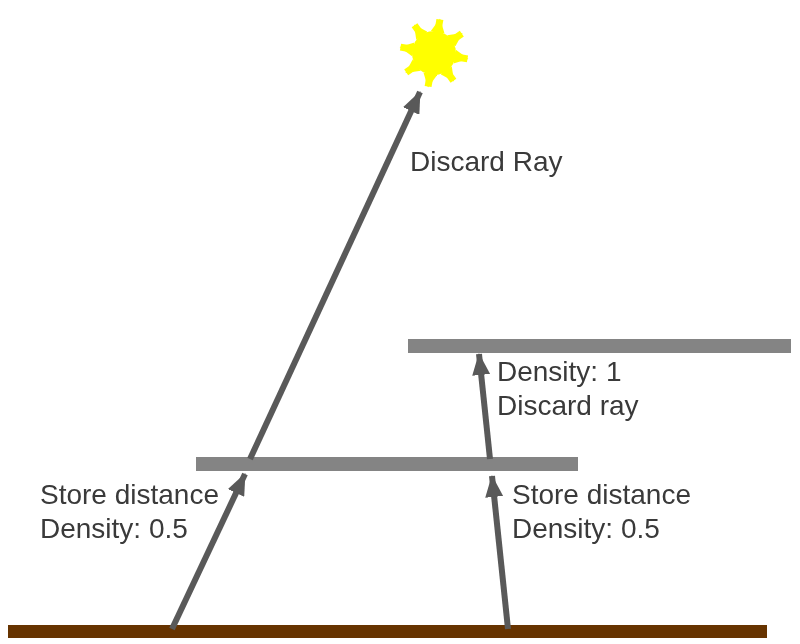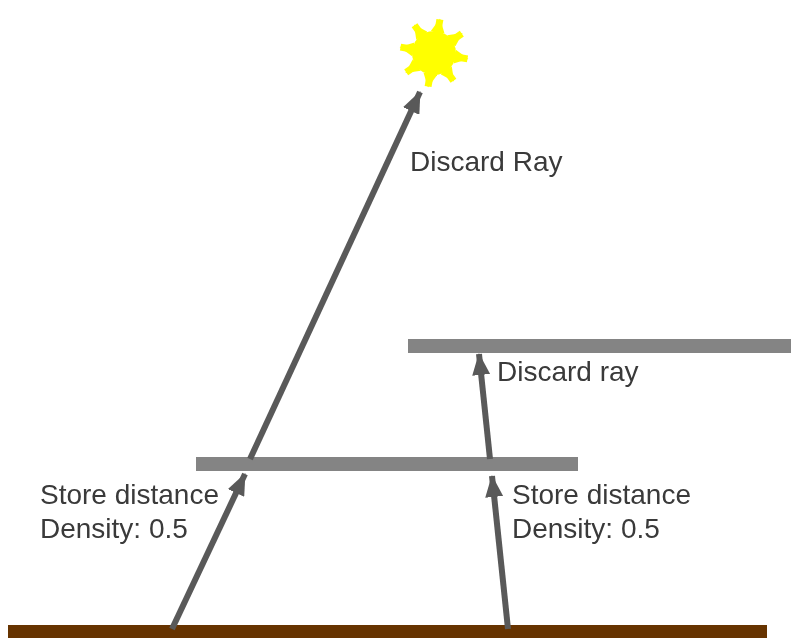--- a/index.html
+++ b/index.html
@@ -72,20 +72,21 @@
         <line x1="-16.3" y1="-16.3" x2="-24" y2="-24" marker-end="url(#arrow-yellow)" stroke="#ffff00"></line>
         <line x1="0" y1="-23" x2="0" y2="-34" marker-end="url(#arrow-yellow)" stroke="#ffff00"></line>
         <line x1="16.3" y1="-16.3" x2="24" y2="-24" marker-end="url(#arrow-yellow)" stroke="#ffff00"></line>
       </g>
     </g>
   </svg>
 
   <div class="label" style="left:410px; top:145px;">Discard Ray</div>
 
   <div class="label" style="left:497px; top:355px;">
+    <span>Density: 1</span>
     <span>Discard ray</span>
   </div>
 
   <div class="label" style="left:40px; top:478px;">
     <span>Store distance</span>
     <span>Density: 0.5</span>
   </div>
 
   <div class="label" style="left:512px; top:478px;">
     <span>Store distance</span>

